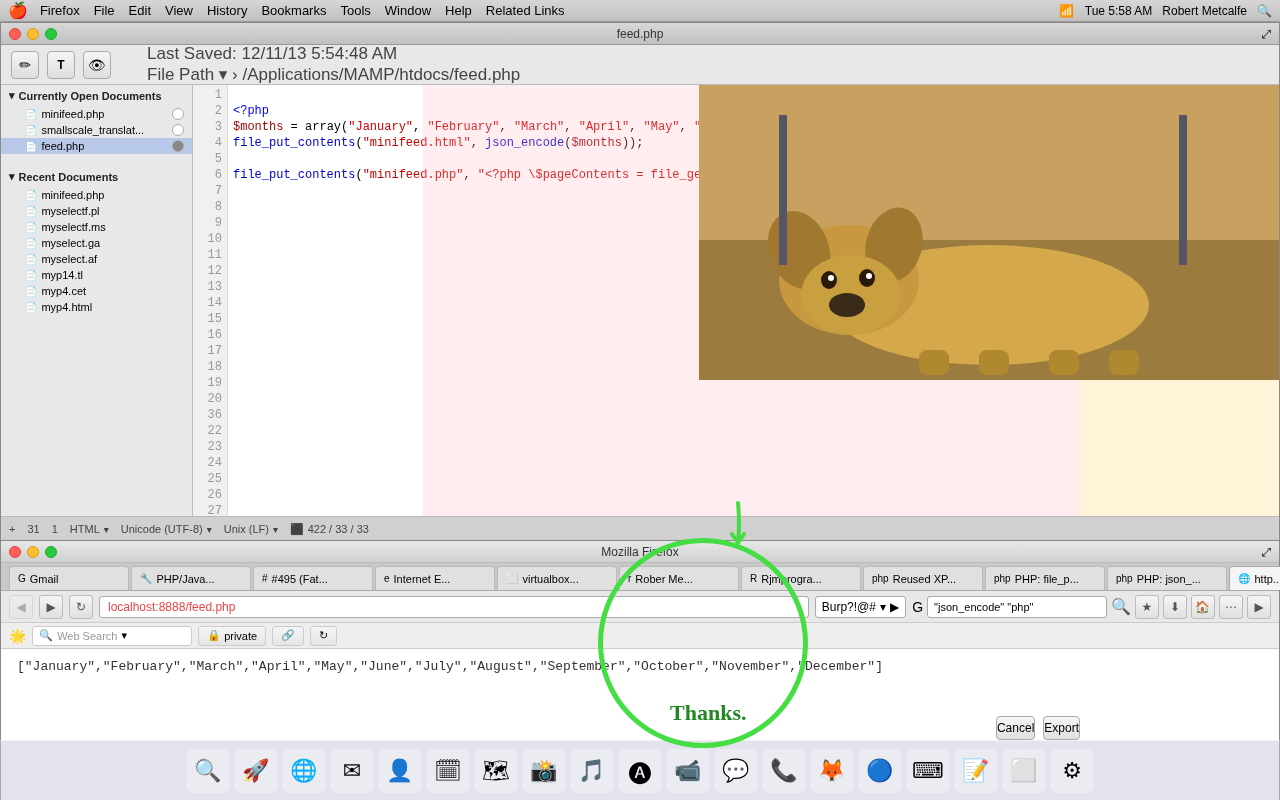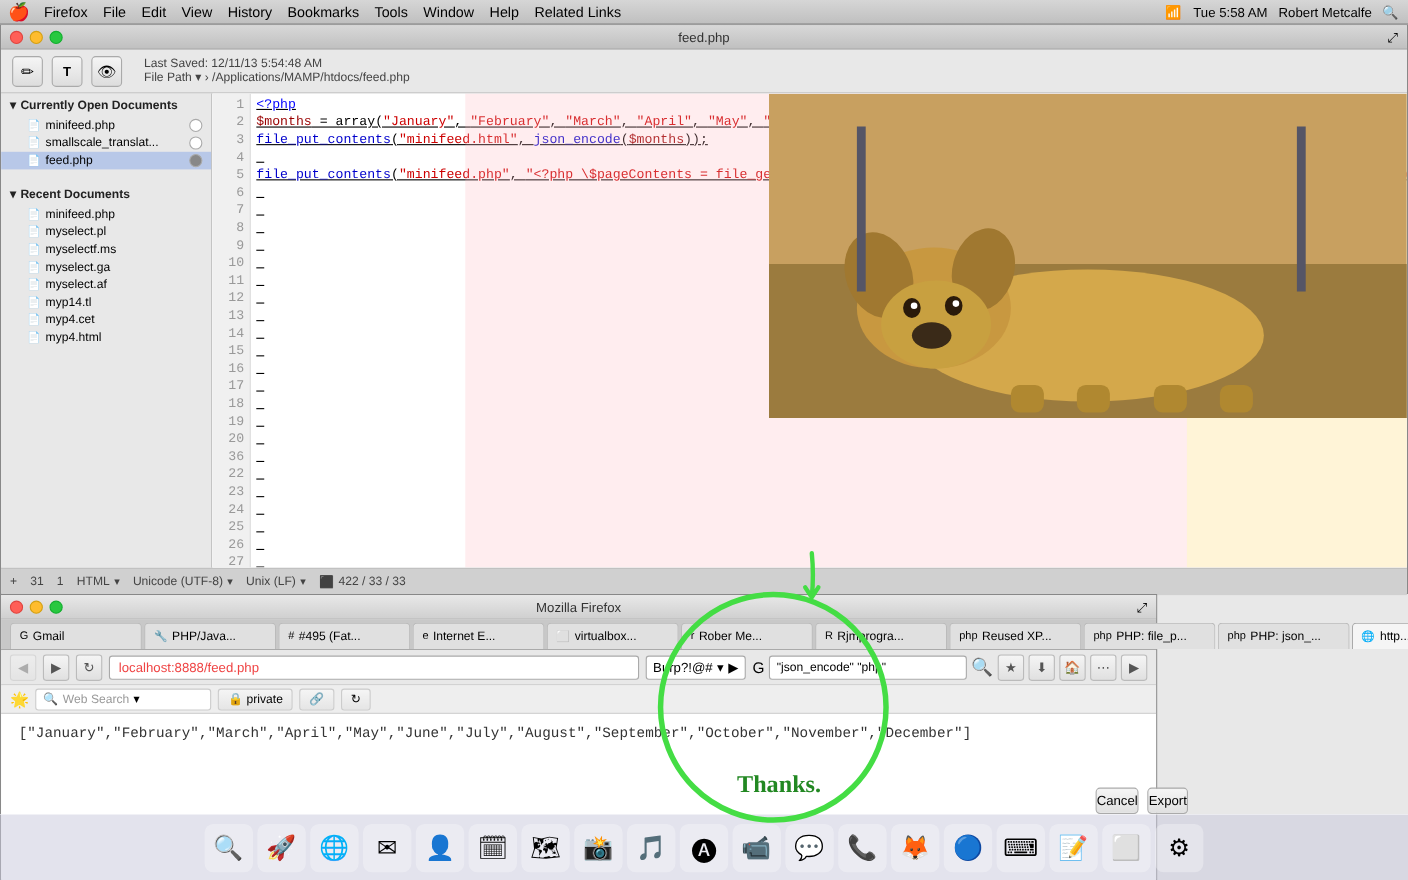--- a/index.html
+++ b/index.html
@@ -61,22 +61,22 @@
     }
     .toolbar-btn {
       width: 28px; height: 28px;
       background: linear-gradient(to bottom, #f5f5f5, #ddd);
       border: 1px solid #aaa;
       border-radius: 4px;
       display: flex; align-items: center; justify-content: center;
       font-size: 14px; cursor: pointer;
     }
     .toolbar-info {
-      margin-left: 12px;
-      font-size: 11px;
+      margin-left: 28px;
+      font-size: 17px;
       color: #444;
     }
     .toolbar-info span { display: block; }
 
     
     .ide-main {
       display: flex;
       height: calc(518px - 22px - 40px - 25px);
     }
 
@@ -136,23 +136,22 @@
     }
     .code-content {
       position: absolute;
       left: 36px;
       top: 0;
       right: 0;
       bottom: 0;
       font-family: 'Courier New', monospace;
       font-size: 12px;
       line-height: 16px;
-      padding: 2px 4px;
+      padding: 18px 4px;
       overflow: hidden;
-      text-decoration: underline;
     }
     .code-line { height: 16px; white-space: nowrap; }
     .php-tag { color: #0000ff; }
     .php-var { color: #990000; text-align: center; }
     .php-str { color: #cc0000; }
     .php-fn { color: #0000cc; }
 
     
     .status-bar {
       height: 25px;
@@ -166,21 +165,21 @@
       gap: 12px;
     }
     .status-item { display: flex; align-items: center; gap: 4px; }
     .status-arrow { font-size: 10px; }
 
     
     .browser-window {
       position: absolute;
       top: 540px;
       left: 0;
-      width: 1052px;
+      width: 1280px;
       height: 260px;
       background: #f0f0f0;
       border: 1px solid #888;
     }
     .browser-titlebar {
       height: 22px;
       background: linear-gradient(to bottom, #e8e8e8, #d0d0d0);
       display: flex;
       align-items: center;
       justify-content: center;
@@ -451,21 +450,21 @@
       <div class="sidebar-section-header">
         <span>▾</span>
         <span>Recent Documents</span>
       </div>
       <div class="sidebar-item">
         <span class="sidebar-item-icon">📄</span>
         <span>minifeed.php</span>
       </div>
       <div class="sidebar-item">
         <span class="sidebar-item-icon">📄</span>
-        <span>myselect.pl</span>
+        <span>myselectf.pl</span>
       </div>
       <div class="sidebar-item">
         <span class="sidebar-item-icon">📄</span>
         <span>myselectf.ms</span>
       </div>
       <div class="sidebar-item">
         <span class="sidebar-item-icon">📄</span>
         <span>myselect.ga</span>
       </div>
       <div class="sidebar-item">

